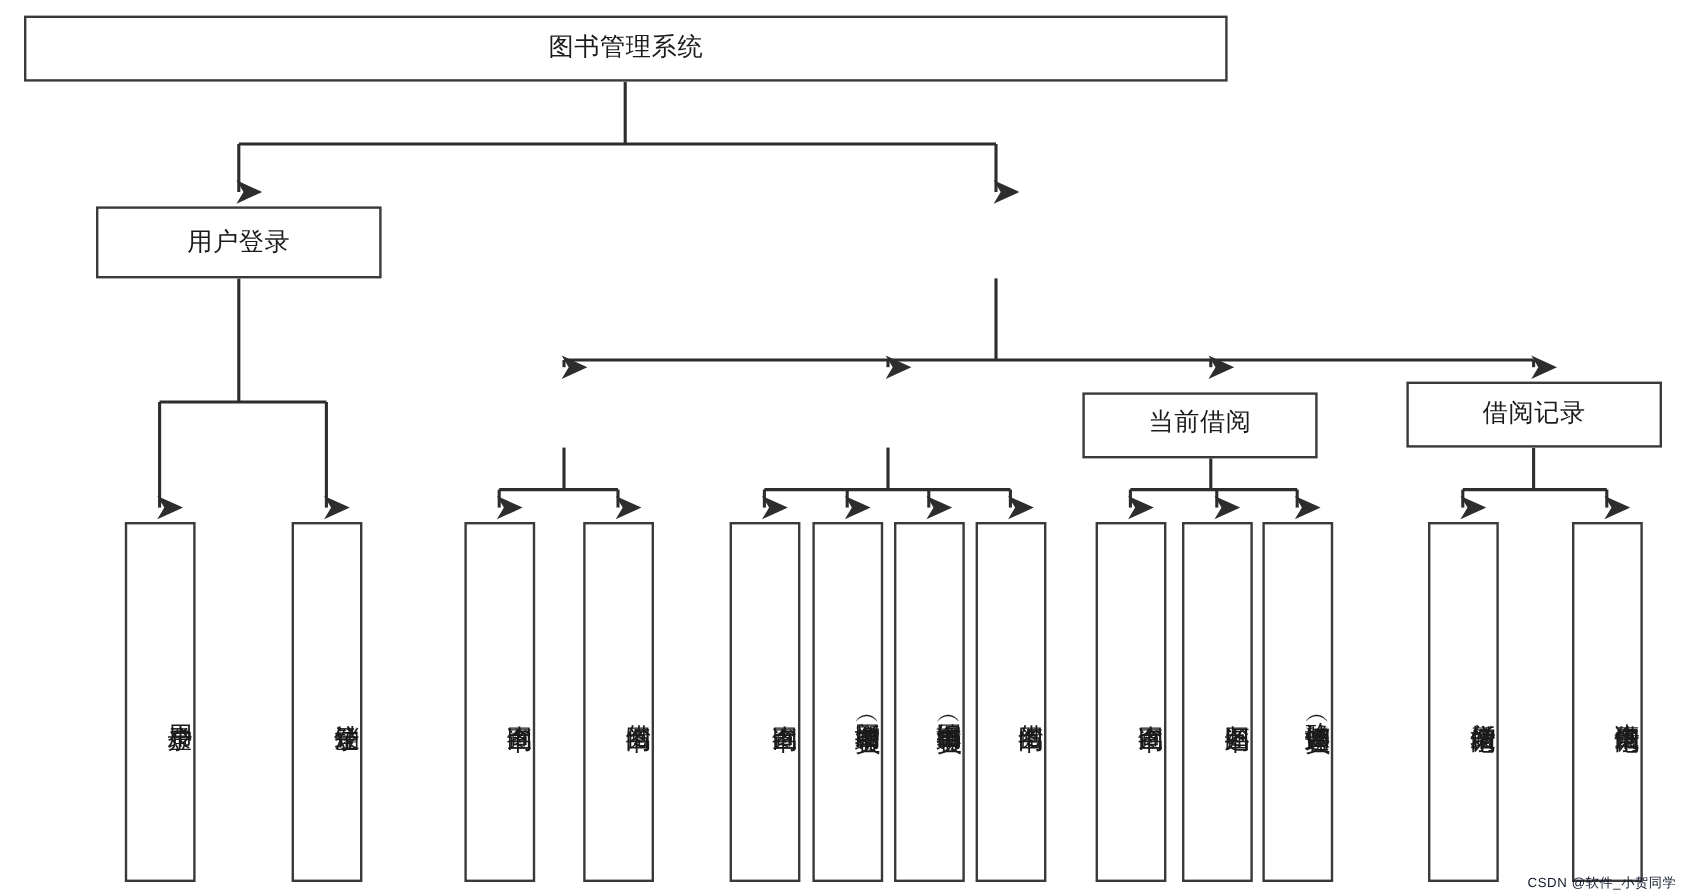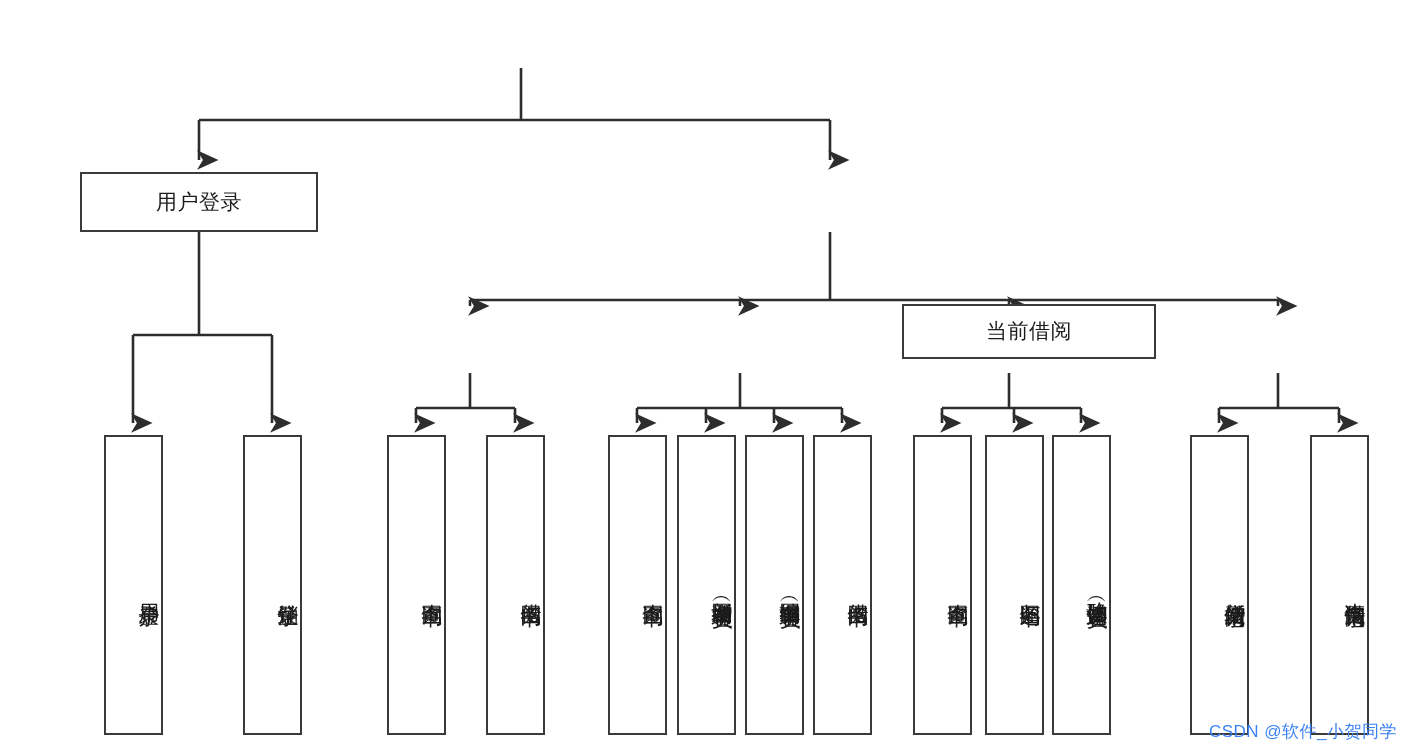--- a/index.html
+++ b/index.html
@@ -54,22 +54,22 @@
   .node.vert.alignstart {
     align-items: flex-start;
   }
   .label {
     white-space: pre-wrap;
   }
   #watermark {
     position: absolute;
     right: 8px;
     bottom: 4px;
-    font-size: 17px;
-    color: #3b82f6;
+    font-size: 11px;
+    color: #0f172a;
     letter-spacing: 0.5px;
     white-space: nowrap;
     font-family: "Liberation Sans", "DejaVu Sans", sans-serif;
   }
 </style>
 </head>
 <body>
 
 <div id="canvas">
 
@@ -119,27 +119,33 @@
       <path d="M 1014 408 L 1014 423" marker-end="url(#arrow)"></path>
       <path d="M 1081 408 L 1081 423" marker-end="url(#arrow)"></path>
 
       <path d="M 1278 373 L 1278 408"></path>
       <path d="M 1219 408 L 1339 408"></path>
       <path d="M 1219 408 L 1219 423" marker-end="url(#arrow)"></path>
       <path d="M 1339 408 L 1339 423" marker-end="url(#arrow)"></path>
     </g>
   </svg>
 
+  <div class="node horiz" style="left:20px; top:13px; width:1003px; height:55px;">
+    <span class="label">图书管理系统</span>
+  </div>
 
   <div class="node horiz" style="left:80px; top:172px; width:238px; height:60px;">
     <span class="label">用户登录</span>
   </div>
 
-  <div class="node horiz" style="left:902px; top:304px; width:254px; height:55px;">
+  <div class="node horiz" style="left:902px; top:327px; width:196px; height:55px;font-family:Liberation Mono, monospace;">
     <span class="label">当前借阅</span>
+  </div>
+  <div class="node horiz" style="left:1172px; top:318px; width:213px; height:55px;">
+    <span class="label">借阅记录</span>
   </div>
 
   <div class="node vert" style="left:104px; top:435px; width:59px; height:300px;">
     <span class="label">用户登录</span>
   </div>
   <div class="node vert" style="left:243px; top:435px; width:59px; height:300px;">
     <span class="label">注销登录</span>
   </div>
 
   <div class="node vert" style="left:387px; top:435px; width:59px; height:300px;">

